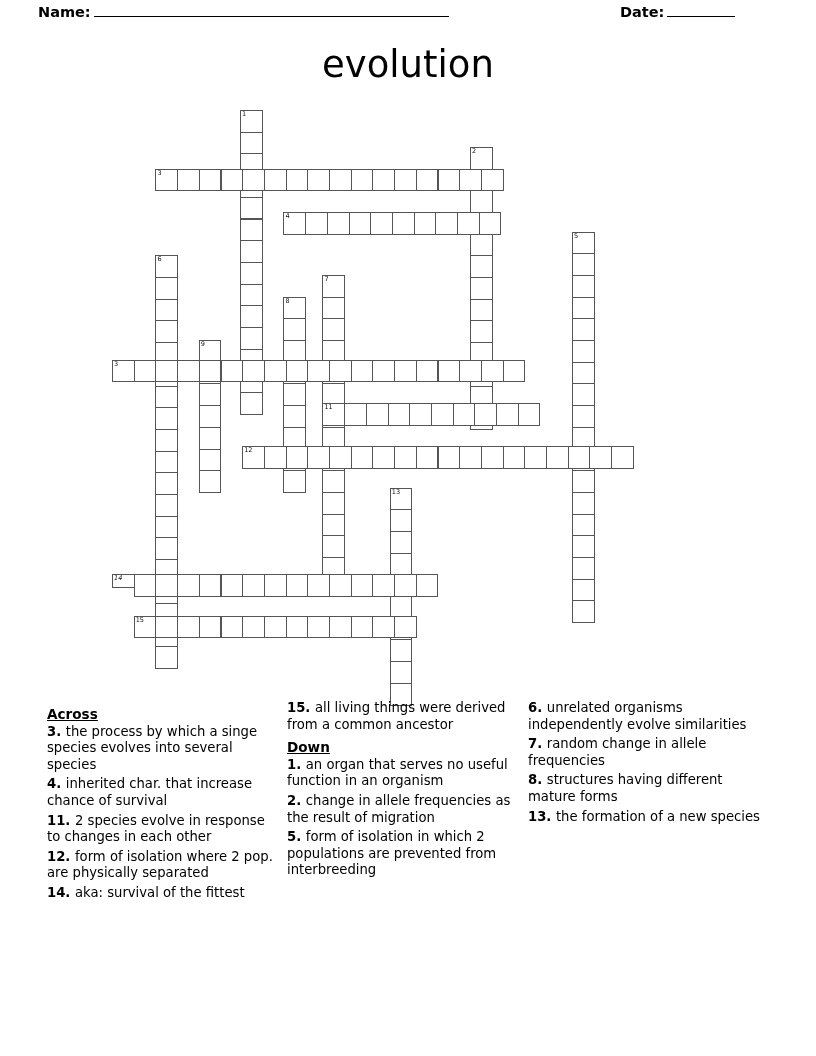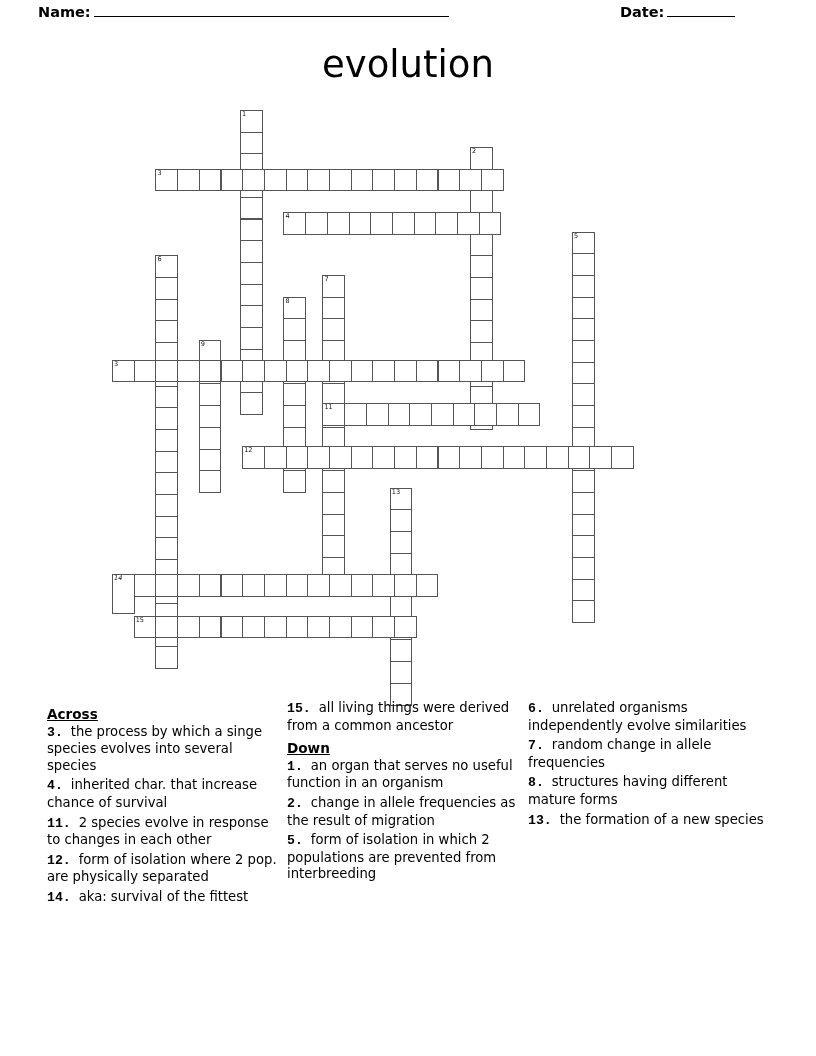--- a/index.html
+++ b/index.html
@@ -114,21 +114,20 @@
     text-decoration: underline;
     margin: 6px 0 1px 0;
     font-size: 13.6px;
   }
   .clue {
     margin: 0 0 3px 0;
     text-indent: 0;
   }
   .clue .cnum {
     font-weight: bold;
-    font-family: Liberation Mono, monospace;
   }
 </style>
 </head>
 <body>
 
 <div class="header">
   <div class="name-block">
     <span class="field-label">Name:</span>
     <span class="rule rule-name"></span>
   </div>
@@ -337,21 +336,21 @@
     </div>
     <div class="cell" style="left: 389.76px; top: 509.28px; width: 22.7px; height: 22.7px;"></div>
     <div class="cell" style="left: 389.76px; top: 530.98px; width: 22.7px; height: 22.7px;"></div>
     <div class="cell" style="left: 389.76px; top: 552.68px; width: 22.7px; height: 22.7px;"></div>
     <div class="cell" style="left: 389.76px; top: 574.38px; width: 22.7px; height: 22.7px;"></div>
     <div class="cell" style="left: 389.76px; top: 596.08px; width: 22.7px; height: 22.7px;"></div>
     <div class="cell" style="left: 389.76px; top: 617.78px; width: 22.7px; height: 22.7px;"></div>
     <div class="cell" style="left: 389.76px; top: 639.48px; width: 22.7px; height: 22.7px;"></div>
     <div class="cell" style="left: 389.76px; top: 661.18px; width: 22.7px; height: 22.7px;"></div>
     <div class="cell" style="left: 389.76px; top: 682.88px; width: 22.7px; height: 22.7px;"></div>
-    <div class="cell" style="left: 112px; top: 574.38px; width: 22.7px; height: 40px; font-style: italic;">
+    <div class="cell" style="left: 112px; top: 574.38px; width: 22.7px; height: 14px; font-style: italic;">
       <span class="num">14</span>
     </div>
     <div class="cell" style="left: 133.7px; top: 574.38px; width: 22.7px; height: 22.7px;"></div>
     <div class="cell" style="left: 155.4px; top: 574.38px; width: 22.7px; height: 22.7px;"></div>
     <div class="cell" style="left: 177.1px; top: 574.38px; width: 22.7px; height: 22.7px;"></div>
     <div class="cell" style="left: 198.8px; top: 574.38px; width: 22.7px; height: 22.7px;"></div>
     <div class="cell" style="left: 220.5px; top: 574.38px; width: 22.7px; height: 22.7px;"></div>
     <div class="cell" style="left: 242.2px; top: 574.38px; width: 22.7px; height: 22.7px;"></div>
     <div class="cell" style="left: 263.9px; top: 574.38px; width: 22.7px; height: 22.7px;"></div>
     <div class="cell" style="left: 285.6px; top: 574.38px; width: 22.7px; height: 22.7px;"></div>

